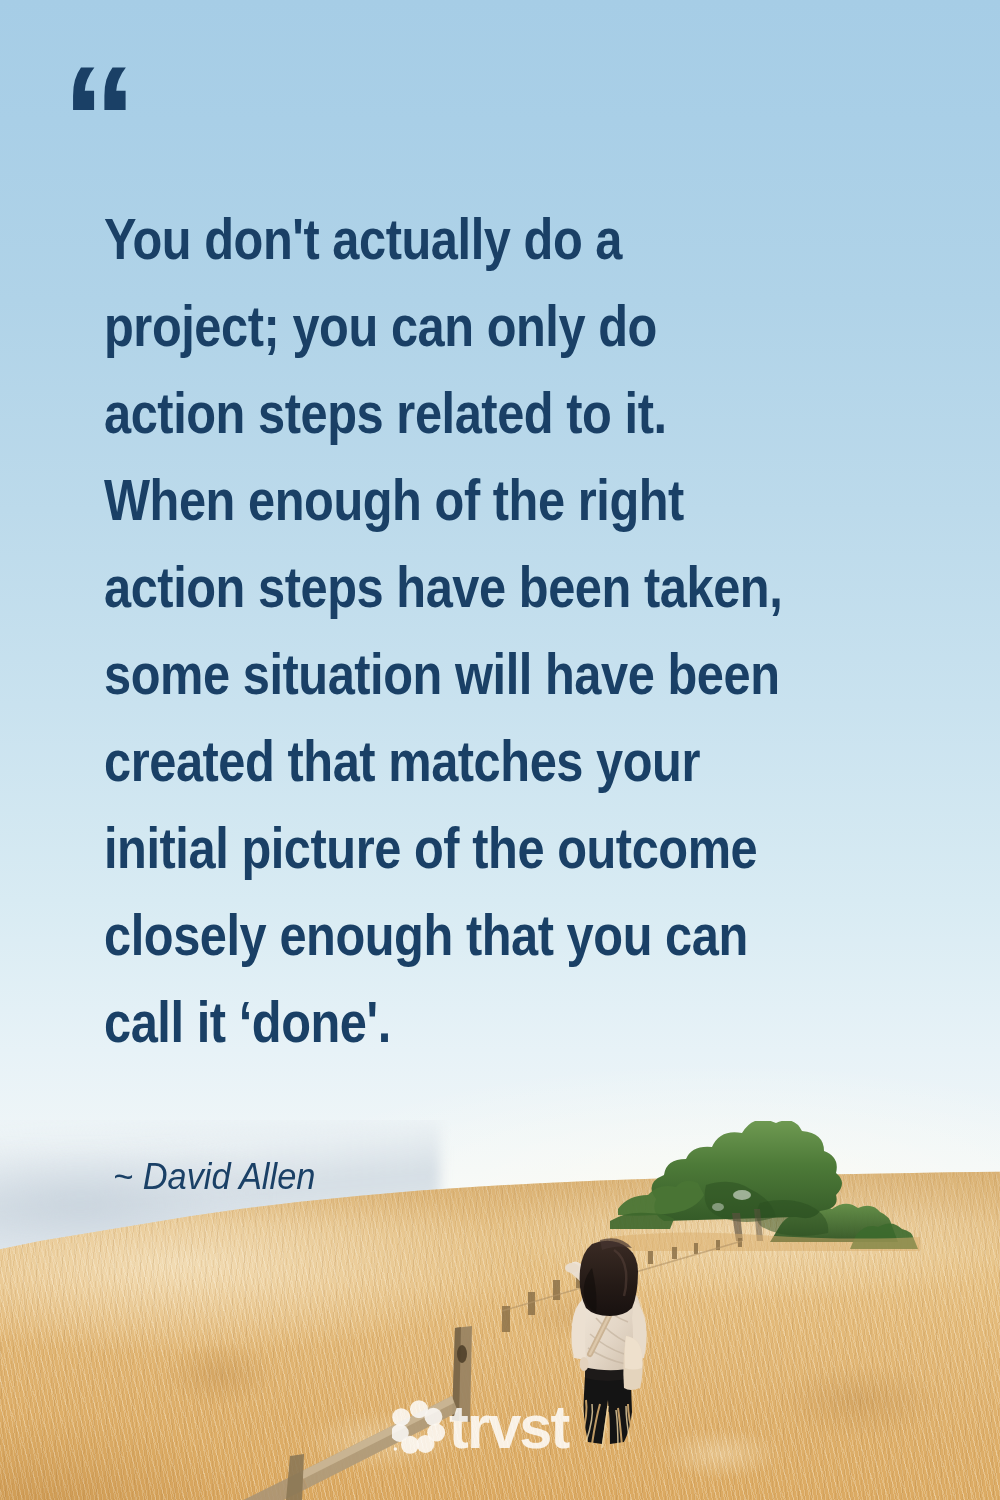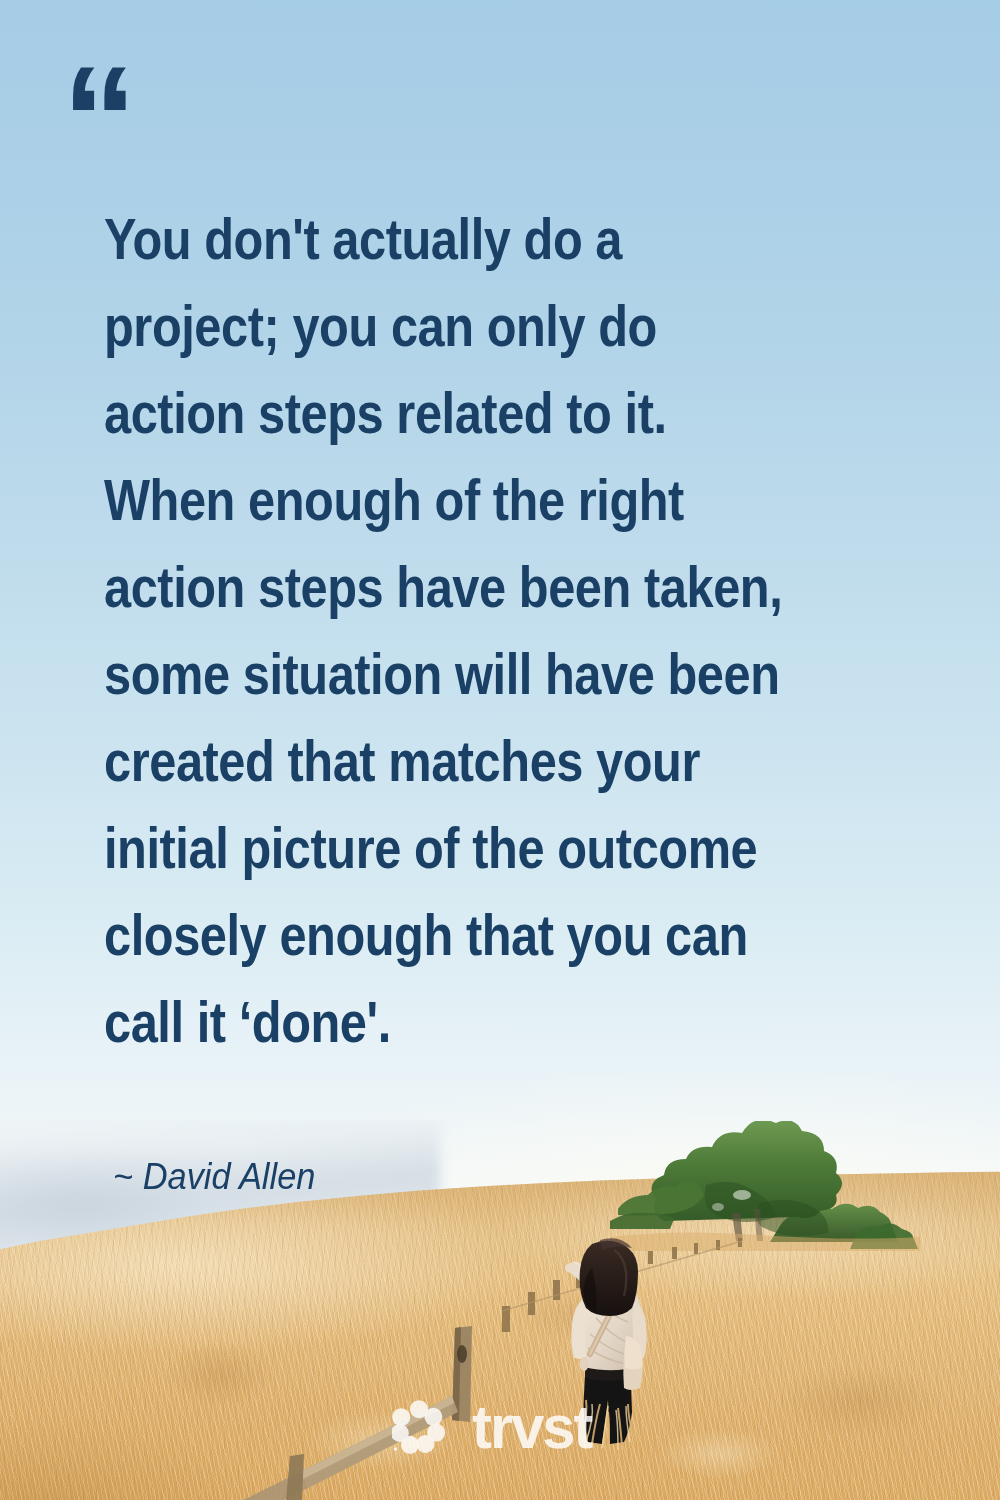--- a/index.html
+++ b/index.html
@@ -213,21 +213,21 @@
     transform-origin: left top;
   }
 
   
   .logo {
     position: absolute;
     left: 392px;
     top: 1396px;
     display: flex;
     align-items: center;
-    gap: 26px;
+    gap: 3px;
     opacity: 0.88;
   }
   .logo-mark { width: 54px; height: 54px; display:block; }
   .logo-word {
     font-family: "Liberation Sans", sans-serif;
     font-weight: 700;
     font-size: 62px;
     line-height: 1;
     letter-spacing: -2px;
     color: rgba(255,255,255,0.94);

